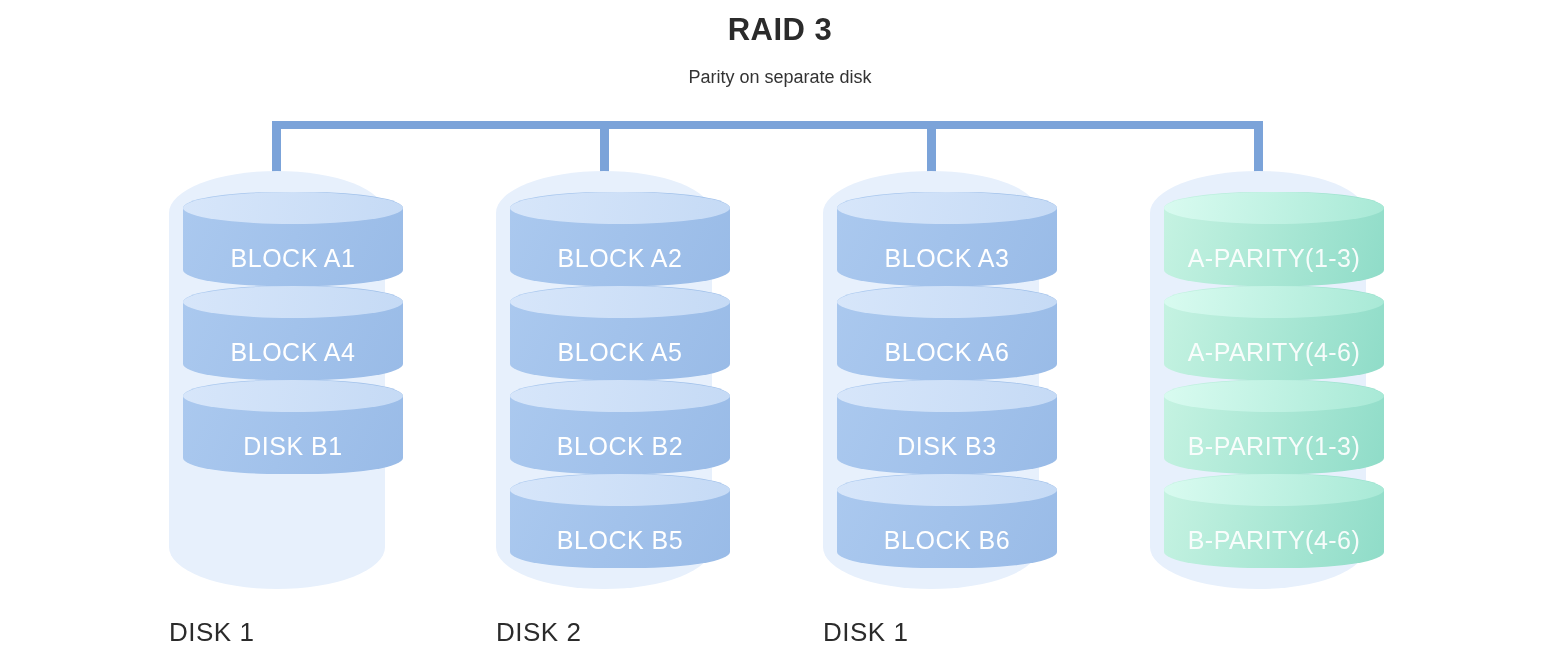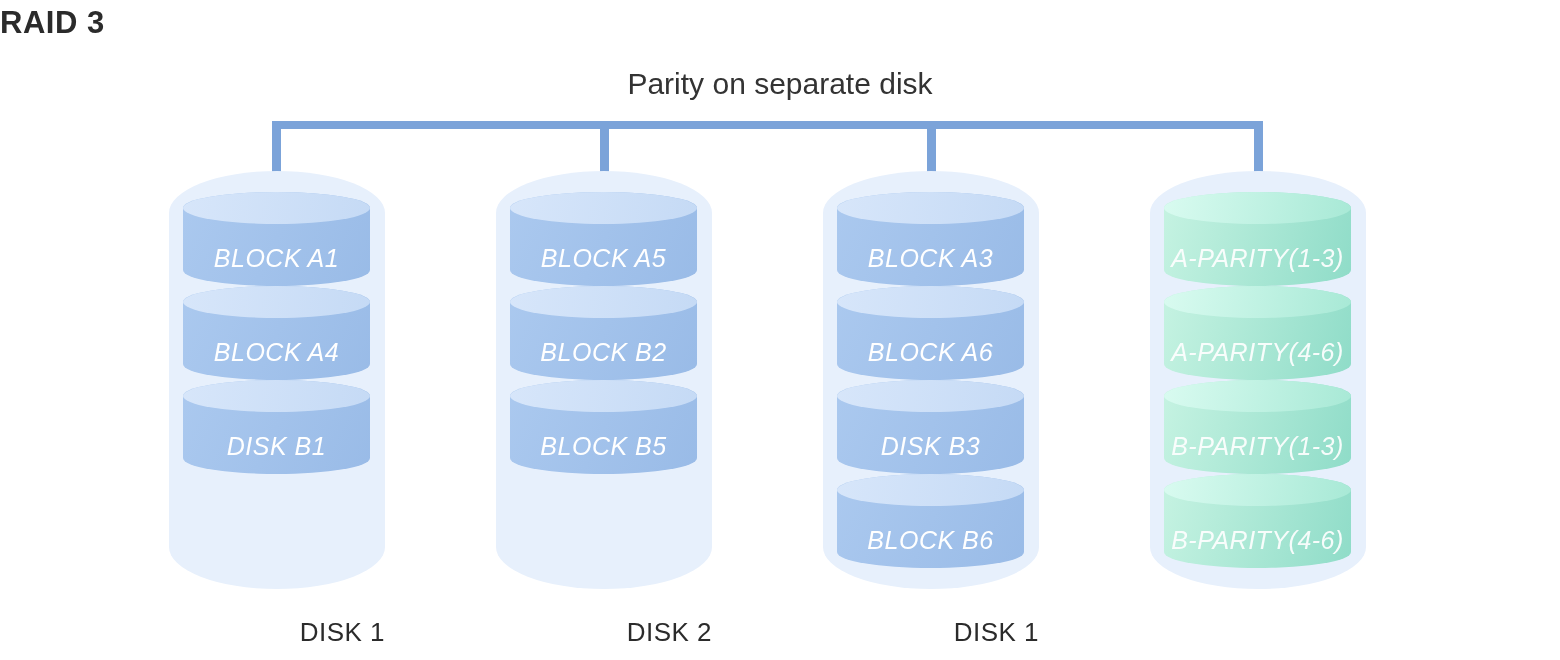--- a/index.html
+++ b/index.html
@@ -6,31 +6,32 @@
   .stage {
     position: relative;
     width: 1560px;
     height: 660px;
     background: #ffffff;
     font-family: "Liberation Sans", sans-serif;
     overflow: hidden;
   }
   .title {
     position: absolute;
-    top: 5px; left: 0; width: 100%;
+    top: 12px; left: 0; width: 100%;
+    text-align: center;
     font-size: 31px;
     font-weight: 700;
     letter-spacing: 0.5px;
     color: var(--title_text);
   }
   .subtitle {
     position: absolute;
     top: 67px; left: 0; width: 100%;
     text-align: center;
-    font-size: 30px;
+    font-size: 18px;
     font-weight: 400;
     color: var(--subtitle_text);
   }
   .bus { position: absolute; background: var(--connector); }
   .bus-h {
     left: 272px; top: 121px;
     width: 991px; height: 8px;
     border-radius: 2px;
   }
   .bus-stub { top: 121px; width: 9px; height: 89px; border-radius: 0 0 2px 2px; }
@@ -43,24 +44,23 @@
   }
   .capsule {
     position: absolute;
     left: 0; top: 0; right: 0; bottom: 0;
     background: var(--capsule);
     border-radius: 108px / 42px;
   }
   .stack { position: absolute; left: 14px; top: 21px; width: 188px; }
   .block {
     position: relative;
-    width: 187px; height: 94px;
+    width: 220px; height: 94px;
     border-radius: 94px / 16px;
     background: linear-gradient(115deg, var(--data_block_body) 0%, var(--data_block_body_dark) 100%);
-    font-style: italic;
   }
   .block::before {
     content: "";
     position: absolute;
     left: 0; top: 0;
     width: 100%; height: 32px;
     border-radius: 50%;
     background: linear-gradient(100deg, var(--data_block_lid) 0%, var(--data_block_lid_dark) 100%);
   }
   .block-label {
@@ -77,21 +77,21 @@
   .disk.parity .block {
     background: linear-gradient(105deg, var(--parity_block_body) 0%, var(--parity_block_body_dark) 100%);
   }
   .disk.parity .block::before {
     background: linear-gradient(100deg, var(--parity_block_lid) 0%, var(--parity_block_lid_dark) 100%);
   }
   .disk.parity .block-label { color: var(--block_text); opacity: 0.92; }
   .disk-label {
     position: absolute;
     top: 446px; left: 0; width: 100%;
-    text-align: right;
+    text-align: left;
     font-size: 26px;
     font-weight: 400;
     color: var(--disk_label_text);
     letter-spacing: 0.5px;
   }
 </style>
 </head>
 <body>
 
 <div class="stage">
@@ -117,20 +117,23 @@
       <div class="block">
           <span class="block-label">DISK B1</span>
         </div>
     </div>
     <div class="disk-label">DISK 1</div>
   </div>
 
   <div class="disk" style="left:496px">
     <div class="capsule"></div>
     <div class="stack">
+      <div class="block">
+          <span class="block-label">BLOCK A2</span>
+        </div>
       <div class="block">
           <span class="block-label">BLOCK A5</span>
         </div>
       <div class="block">
           <span class="block-label">BLOCK B2</span>
         </div>
       <div class="block">
           <span class="block-label">BLOCK B5</span>
         </div>
     </div>

